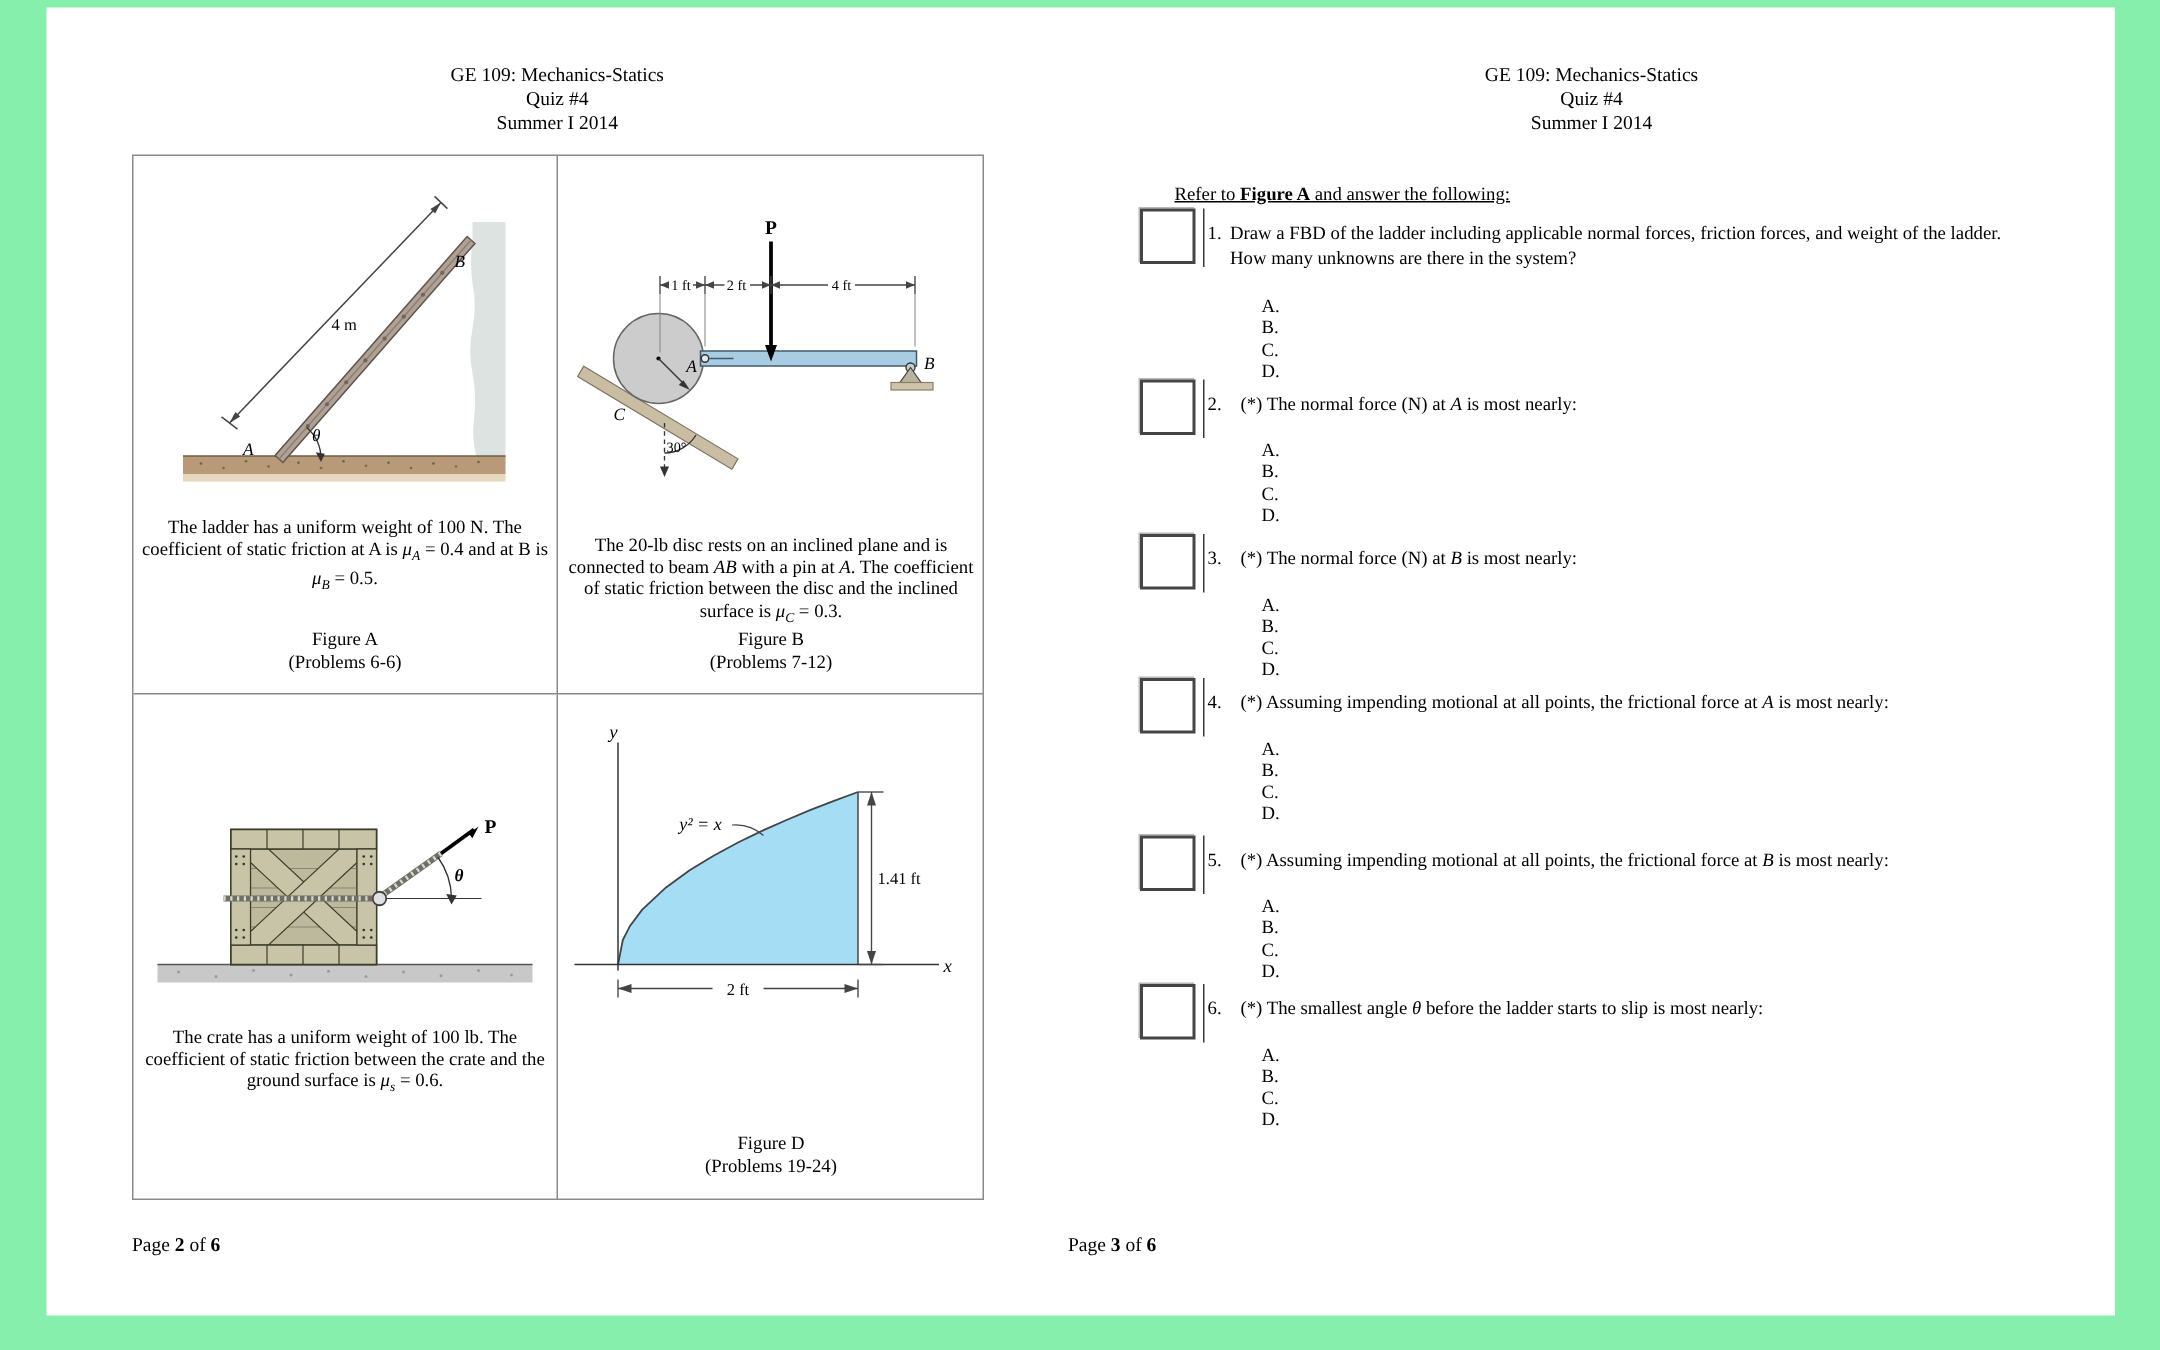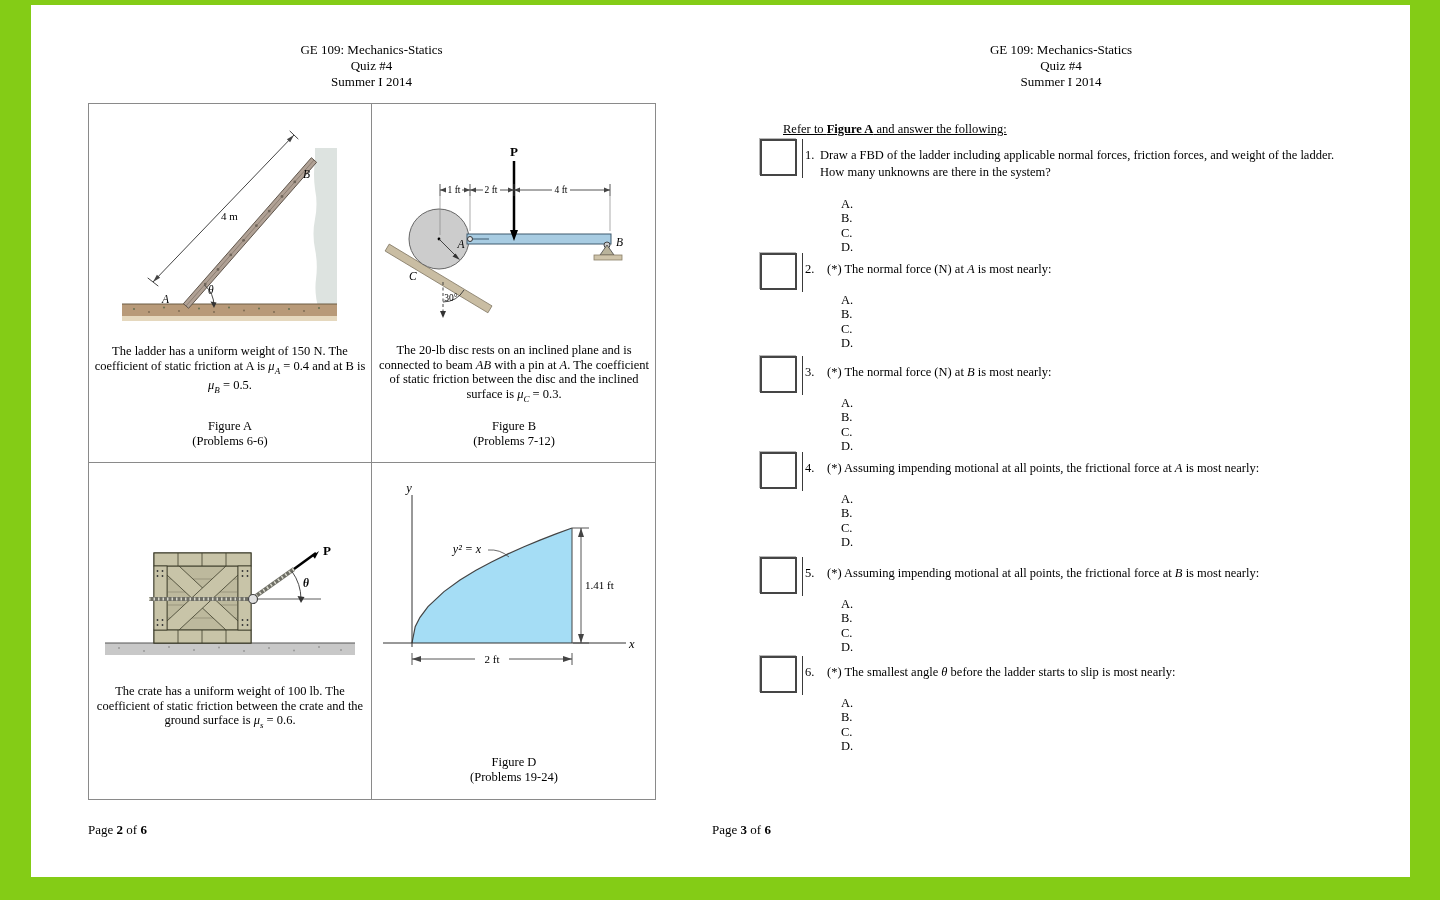--- a/index.html
+++ b/index.html
@@ -1,16 +1,16 @@
 <!DOCTYPE html>
 <html><head>
 <meta charset="utf-8">
 <style>
   html,body { margin:0; padding:0; background:#323237; }
-  .stage { position:relative; width:1440px; height:900px; background:#84cc16; overflow:hidden;
+  .stage { position:relative; width:1440px; height:900px; background:#86efac; overflow:hidden;
            font-family:"Liberation Serif", serif; color:#000; }
   .paper { position:absolute; left:31px; top:5px; width:1379px; height:872px; background:#ffffff; }
   .page  { position:absolute; top:0; height:872px; }
   .page-left  { left:0; width:681px; }
   .page-right { left:681px; width:698px; }
 
   .page-header { position:absolute; top:37px; left:0; width:100%; text-align:center;
                  font-size:13px; line-height:16px; }
   .page-footer { position:absolute; top:817px; left:0; width:100%; text-align:left; font-size:13px; }
   .page-footer b, .page-header b { font-weight:bold; }
@@ -19,21 +19,21 @@
   .figure-grid { position:absolute; left:57px; top:98px; width:568px; height:697px;
                  border:1px solid #8a8a8a; box-sizing:border-box; }
   .cell { position:absolute; box-sizing:border-box; }
   .cell-a { left:0; top:0; width:283px; height:359px; border-right:1px solid #8a8a8a; border-bottom:1px solid #8a8a8a; }
   .cell-b { left:283px; top:0; width:284px; height:359px; border-bottom:1px solid #8a8a8a; }
   .cell-c { left:0; top:359px; width:283px; height:337px; border-right:1px solid #8a8a8a; }
   .cell-d { left:283px; top:359px; width:284px; height:337px; }
   .fig-svg { position:absolute; left:0; top:0; }
   .fig-caption { position:absolute; left:0; width:100%; text-align:center; font-size:12.5px;
                  line-height:14.6px; padding:0 5px; box-sizing:border-box; }
-  .cap-a { top:240px; } .cap-b { top:239px; padding:0 2px; } .cap-c { top:221px; }
+  .cap-a { top:240px; } .cap-b { top:252px; padding:0 2px; } .cap-c { top:221px; }
   .fig-title { position:absolute; left:0; width:100%; text-align:center; font-size:12.5px; line-height:14.6px; }
   .title-row1 { top:315px; } .title-row2 { top:292px; }
 
   .refer { position:absolute; left:71px; top:117px; font-size:12.5px; }
   .refer .u { text-decoration:underline; }
 
   .q { position:absolute; left:48px; width:632px; }
   .q-box { position:absolute; left:0; top:0; width:33px; height:33px; background:#fff;
            border:2px solid #454545; box-shadow:-1px -1px 0 #b8b8b8; }
   .q-vline { position:absolute; left:42px; top:0; width:1px; height:39px; background:#3a3a3a; }
@@ -123,21 +123,21 @@
             <g>
               <path d="M 125,202 A 28,28 0 0 0 115.5,181" fill="none" stroke="#333" stroke-width="0.9"></path>
               <polygon points="125,204 121.5,197.5 127.5,198.5" fill="#333"></polygon>
             </g>
             <text class="dim2" x="132" y="116">4 m</text>
             <text class="lbl" x="119" y="190">θ</text>
             <text class="lbl" x="73" y="199">A</text>
             <text class="lbl" x="214" y="74">B</text>
           </svg>
           <div class="fig-caption cap-a">
-            <span>The ladder has a uniform weight of 150 N. The coefficient of static friction at A is </span><span class="mu"><span>μ</span><sub>A</sub></span><span> = 0.4 and at B is </span><span class="mu"><span>μ</span><sub>B</sub></span><span> = 0.5.</span>
+            <span>The ladder has a uniform weight of 100 N. The coefficient of static friction at A is </span><span class="mu"><span>μ</span><sub>A</sub></span><span> = 0.4 and at B is </span><span class="mu"><span>μ</span><sub>B</sub></span><span> = 0.5.</span>
           </div>
           <div class="fig-title title-row1">
             <div>Figure A</div>
             <div>(Problems 6-6)</div>
           </div>
         </div>
 
         <div class="cell cell-b">
           <svg class="fig-svg" width="284" height="238" viewBox="0 0 284 238">
             <g>

